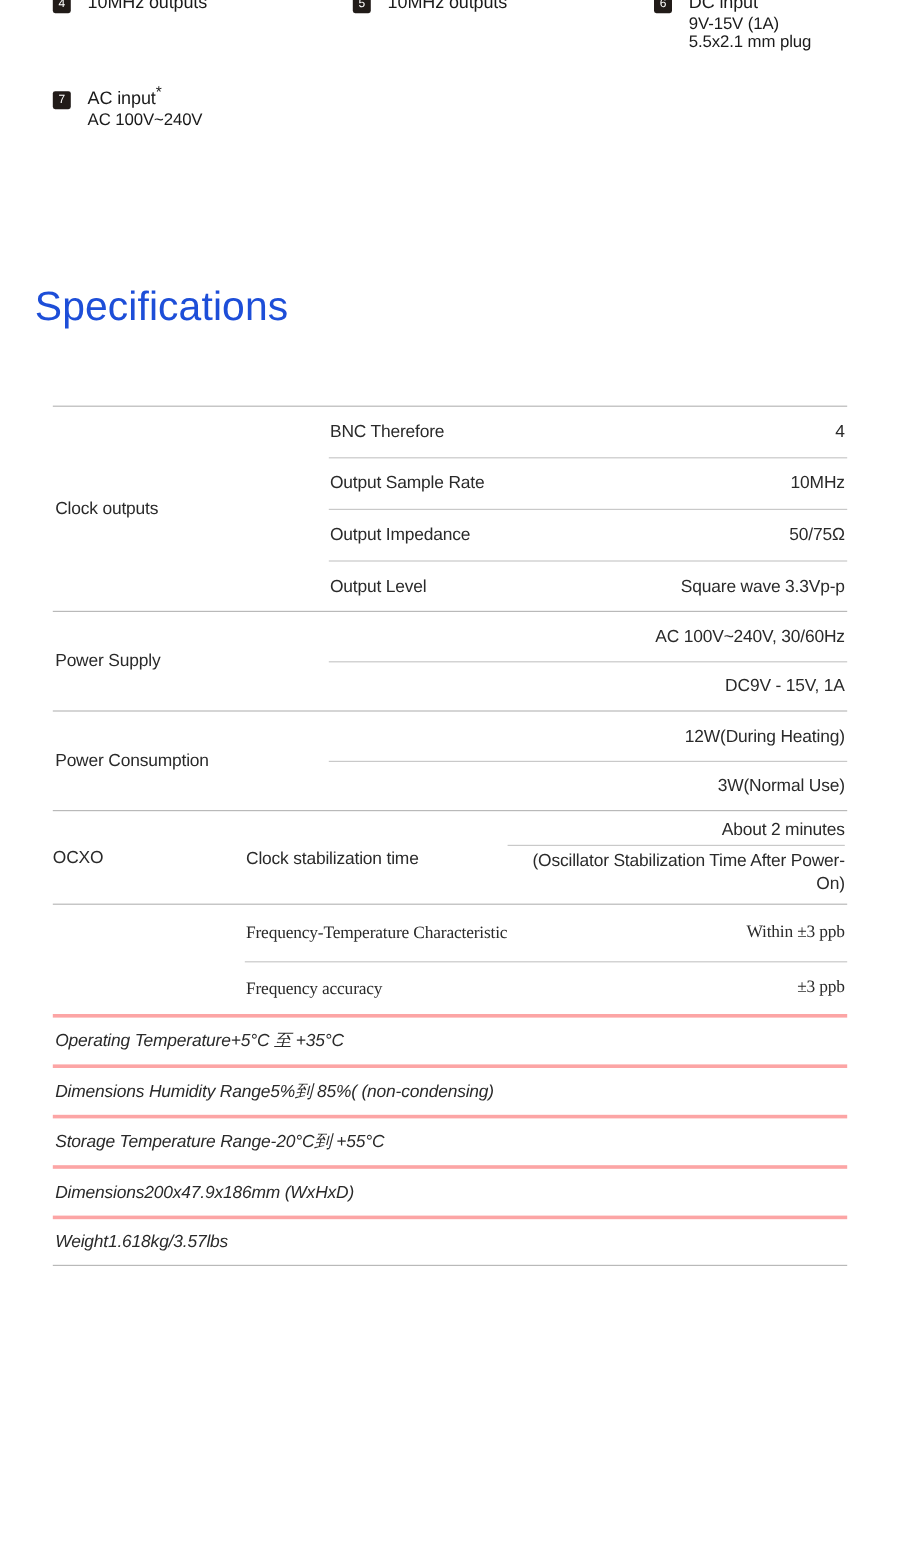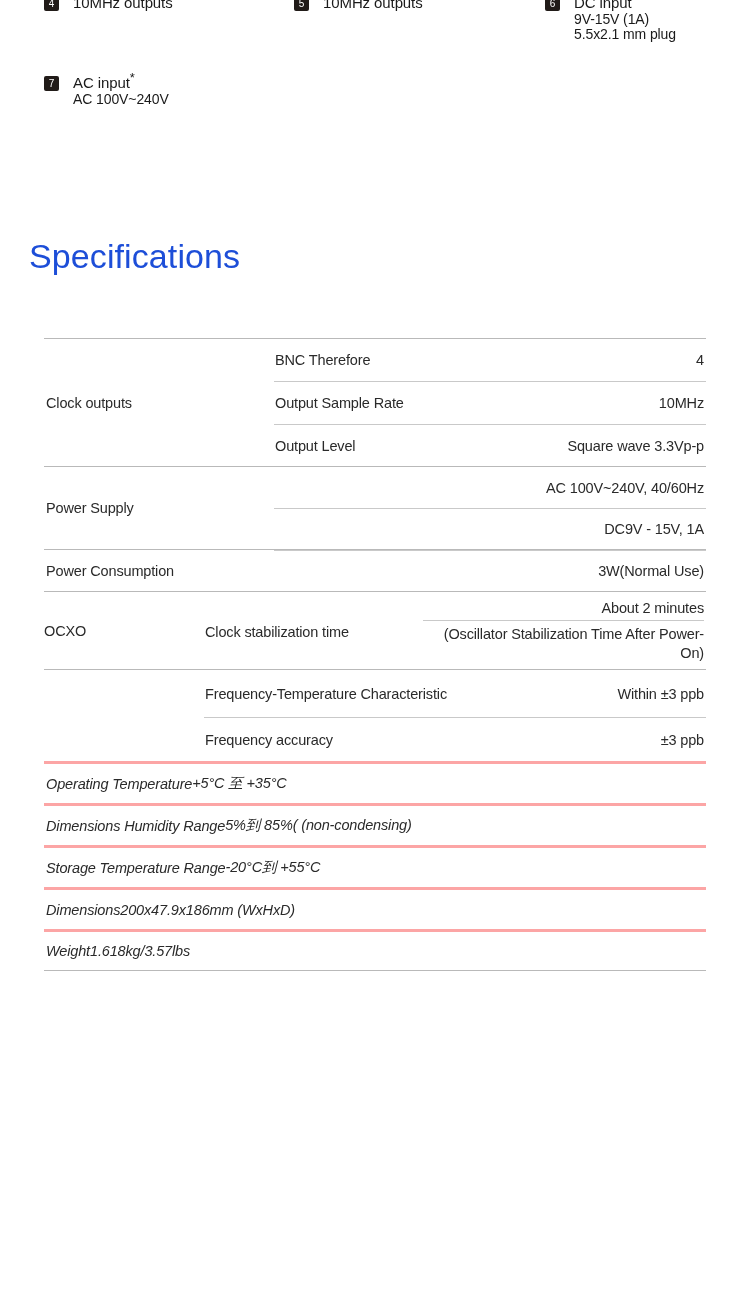--- a/index.html
+++ b/index.html
@@ -185,21 +185,21 @@
     line-height: 19px;
   }
   .ocxo-note {
     border-top: 1px solid #c9c9c9;
     padding: 9px 0 12px 1px;
     line-height: 21px;
   }
 
   .freq-grp { display: flex; border-top: 1px solid #b9b9b9; }
   .freq-spacer { width: 160px; flex: 0 0 auto; }
-  .freq-body { flex: 1 1 auto; min-width: 0; }
+  .freq-body { flex: 1 1 auto; min-width: 0; font-family: Liberation Serif, serif; }
   .freq-row {
     display: flex;
     align-items: center;
     border-top: 1px solid #c9c9c9;
     padding: 0 2px 0 1px;
     box-sizing: border-box;
   }
   .freq-row.first { border-top: none; }
   .freq-key { flex: 1 1 auto; line-height: 20px; }
   .freq-val { flex: 0 0 auto; text-align: right; white-space: nowrap; }
@@ -250,42 +250,49 @@
     <div class="grp-label w230">Clock outputs</div>
     <div class="grp-body">
       <div class="subrow first" style="height:42px">
         <span class="sub-key">BNC Therefore</span>
         <span class="sub-val">4</span>
       </div>
       <div class="subrow" style="height:43px">
         <span class="sub-key">Output Sample Rate</span>
         <span class="sub-val">10MHz</span>
       </div>
+      <div class="subrow" style="height:43px">
+        <span class="sub-key">Output Impedance</span>
+        <span class="sub-val">50/75Ω</span>
+      </div>
       <div class="subrow" style="height:42px">
         <span class="sub-key">Output Level</span>
         <span class="sub-val">Square wave 3.3Vp-p</span>
       </div>
     </div>
   </div>
 
   <div class="grp">
     <div class="grp-label w230">Power Supply</div>
     <div class="grp-body">
       <div class="valrow first" style="height:41px">
-        <span>AC 100V~240V, 40/60Hz</span>
+        <span>AC 100V~240V, 30/60Hz</span>
       </div>
       <div class="valrow" style="height:41px">
         <span>DC9V - 15V, 1A</span>
       </div>
     </div>
   </div>
 
   <div class="grp">
     <div class="grp-label w230">Power Consumption</div>
     <div class="grp-body">
+      <div class="valrow first" style="height:41px">
+        <span>12W(During Heating)</span>
+      </div>
       <div class="valrow" style="height:41px">
         <span>3W(Normal Use)</span>
       </div>
     </div>
   </div>
 
   <div class="grp">
     <div class="ocxo-wrap" style="width:100%">
       <div class="ocxo-label">OCXO</div>
       <div class="ocxo-right">

